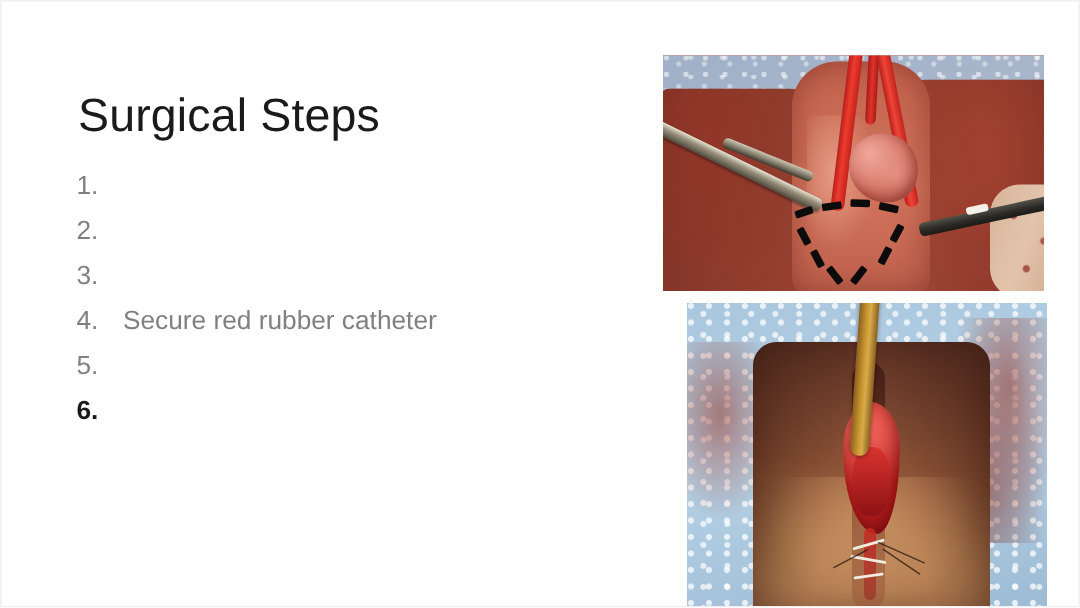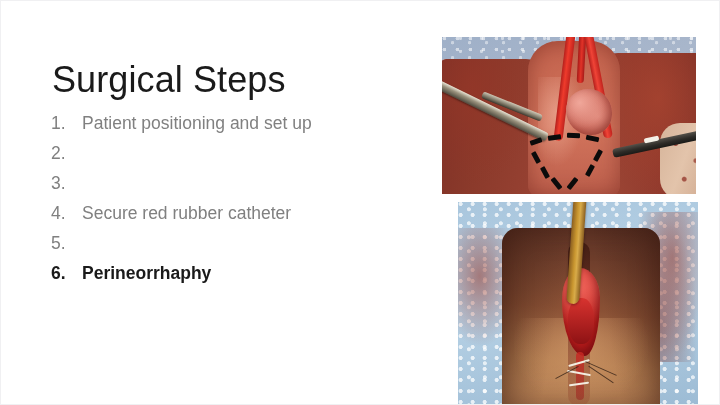--- a/index.html
+++ b/index.html
@@ -21,21 +21,21 @@
     overflow: hidden;
     box-sizing: border-box;
     border: 1px solid #f0f0f2;
   }
 
   
   #slide-title {
     position: absolute;
     left: 51px;
     top: 36px;
-    font-size: 36px;
+    font-size: 31px;
     line-height: 38px;
     font-weight: 300;
     color: #1a1a1a;
     letter-spacing: 0.1px;
     white-space: nowrap;
   }
 
   
   #steps-list {
     position: absolute;
@@ -310,21 +310,20 @@
 <body>
 
 <div id="slide">
 
   <h1 id="slide-title">Surgical Steps</h1>
 
   <ol id="steps-list">
 
     <li class="step-row">
       <span class="step-num">1.</span>
-      <span class="step-text">Patient positioning and set up</span>
     </li>
 
     <li class="step-row">
       <span class="step-num">2.</span>
     </li>
 
     <li class="step-row">
       <span class="step-num">3.</span>
     </li>
 
@@ -332,21 +331,20 @@
       <span class="step-num">4.</span>
       <span class="step-text">Secure red rubber catheter</span>
     </li>
 
     <li class="step-row">
       <span class="step-num">5.</span>
     </li>
 
     <li class="step-row emphasis">
       <span class="step-num">6.</span>
-      <span class="step-text">Perineorrhaphy</span>
     </li>
 
   </ol>
 
   <div class="photo" id="photo-top">
     <div class="photo-inner">
       <div class="ly" id="t-drape"></div>
       <div class="ly" id="t-left"></div>
       <div class="ly" id="t-right"></div>
       <div class="ly" id="t-center"></div>

